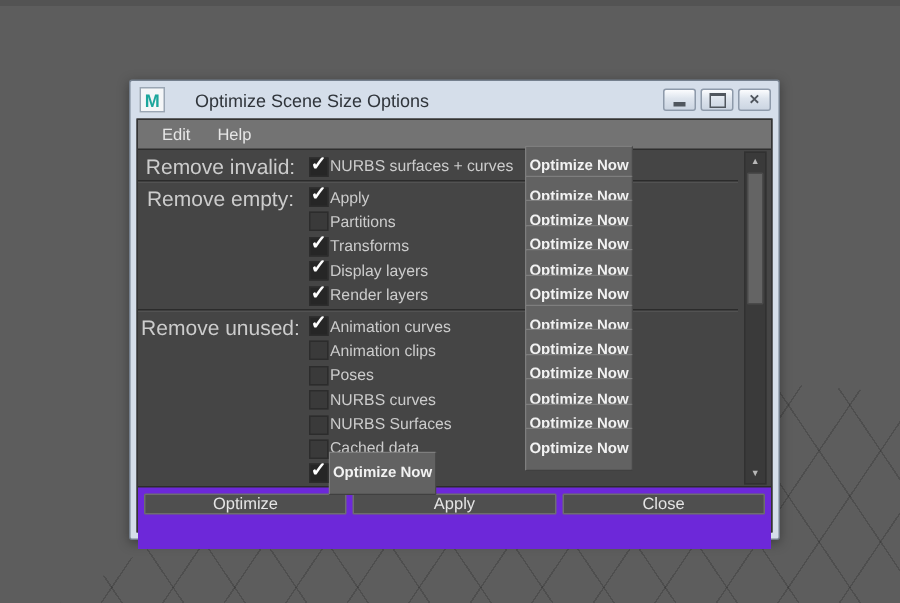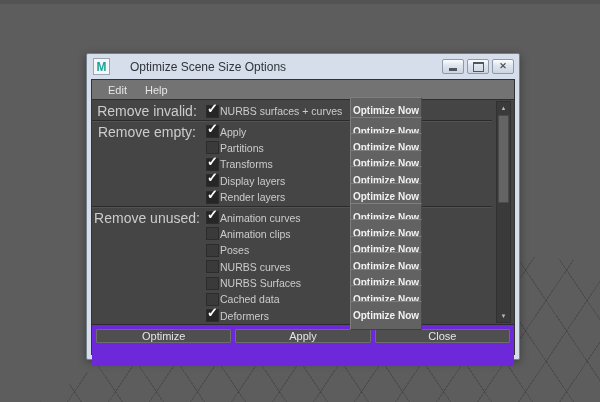--- a/index.html
+++ b/index.html
@@ -183,21 +183,20 @@
             <span class="sec-label"></span>
             <span class="chk"></span>
             <span class="item-label">Cached data</span>
             <button class="row-btn">Optimize Now</button>
           </div>
           <div class="row">
             <span class="sec-label"></span>
             <span class="chk checked">
               <span class="mark">✓</span>
             </span>
-            <span class="item-label">Deformers</span>
             <button class="row-btn">Optimize Now</button>
           </div>
         </div>
       <div class="scrollbar">
         <div class="scroll-arrow scroll-up">▲</div>
         <div class="scroll-thumb"></div>
         <div class="scroll-arrow scroll-down">▼</div>
       </div>
     </div>
 

